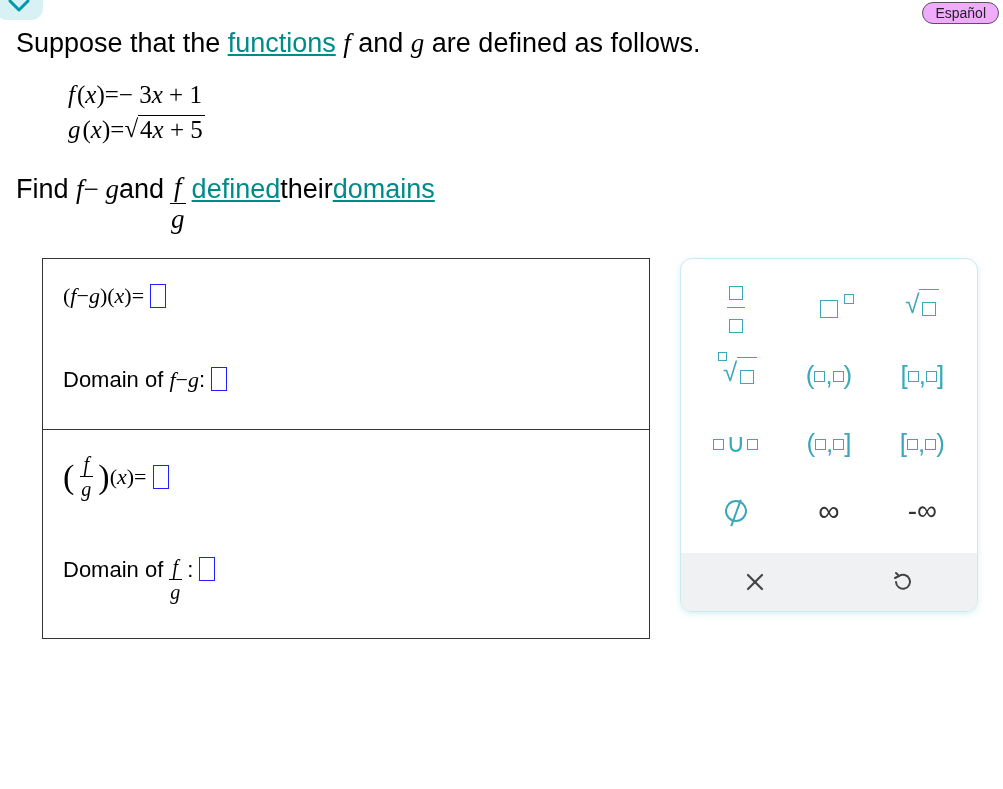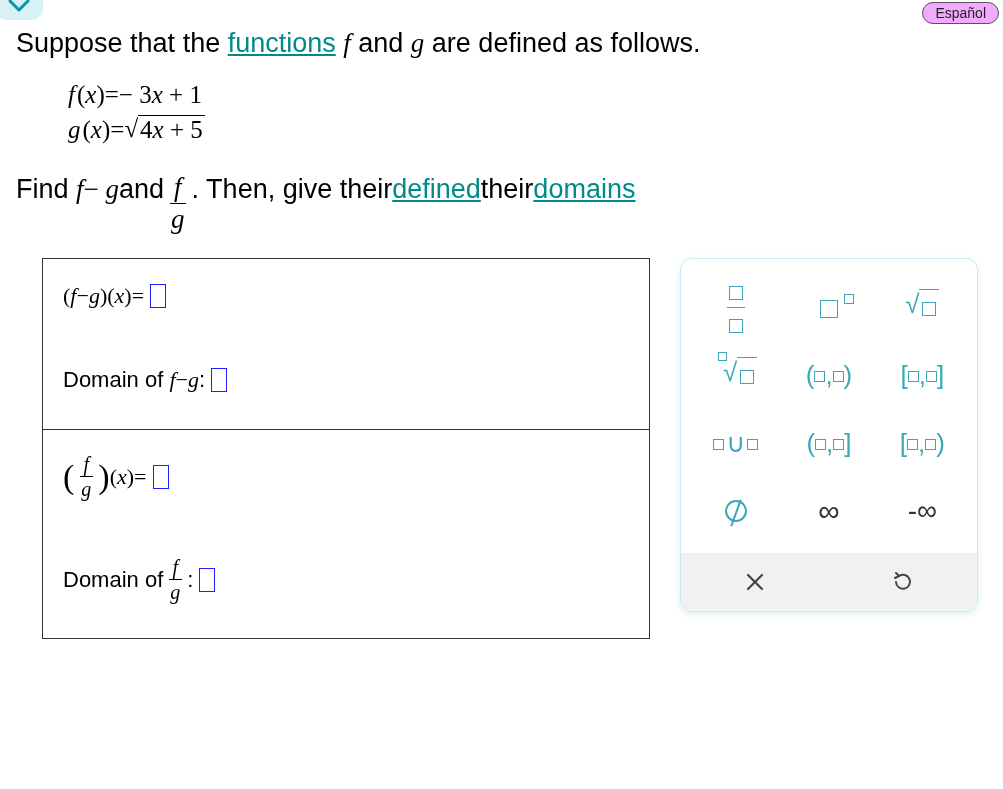--- a/index.html
+++ b/index.html
@@ -84,21 +84,21 @@
   .answer-box {
     border: 1px solid #333;
     width: 608px;
   }
   .ab-section {
     padding: 24px 20px 36px 20px;
     border-bottom: 1px solid #333;
   }
   .ab-section:last-child { border-bottom: none; }
   .ab-row1 { display:flex; align-items:center; font-family:'Times New Roman',serif; font-size:22px; margin-bottom:58px; }
-  .ab-row2 { display:flex; align-items:center; font-size:22px; }
+  .ab-row2 { display:flex; align-items:flex-start; font-size:22px; }
   .input-box {
     display: inline-block;
     width: 16px;
     height: 24px;
     border: 1.5px solid #2020ff;
     margin-left: 6px;
     vertical-align: middle;
   }
   .bigparen { font-size: 34px; font-family:'Times New Roman',serif; font-style:normal; line-height:0.8; }
 
@@ -198,21 +198,21 @@
           <span class="sqrt-body math-rm">4<span class="math-it">x</span> + 5</span>
       </span>
     </div>
   </div>
 
   <div class="line2">
     <span>Find </span>&nbsp;<span class="math-it"><span>f</span><span class="math-rm">−</span> <span>g</span></span><span> and </span>
     <span class="frac">
       <span class="num">f</span>
       <span class="den">g</span>
-    </span><span>. Then, give their </span><span class="link-term">defined</span><span> their </span><span class="link-term">domains</span>
+    </span><span class="link-term">defined</span><span> their </span><span class="link-term">domains</span>
   </div>
 
   <div class="workspace">
 
     <div class="answer-box">
 
       <div class="ab-section">
         <div class="ab-row1">
           <span class="math-rm">(</span>
             <span class="math-it">f</span>

